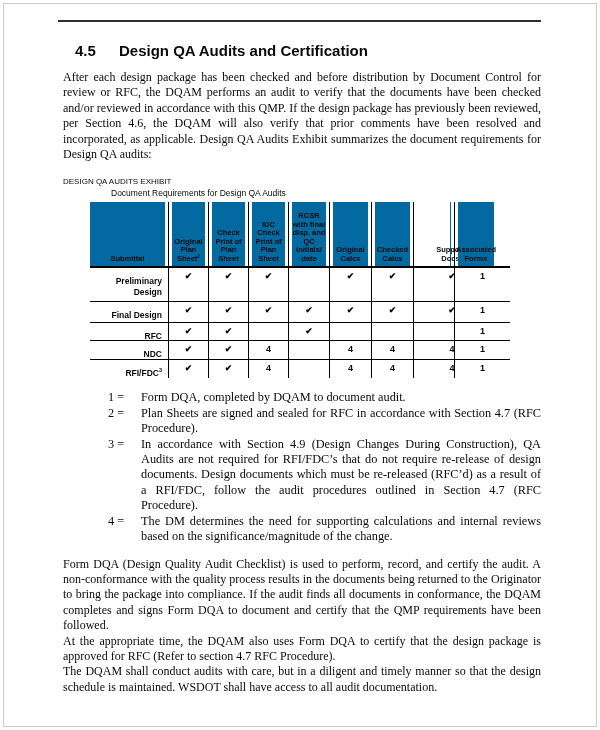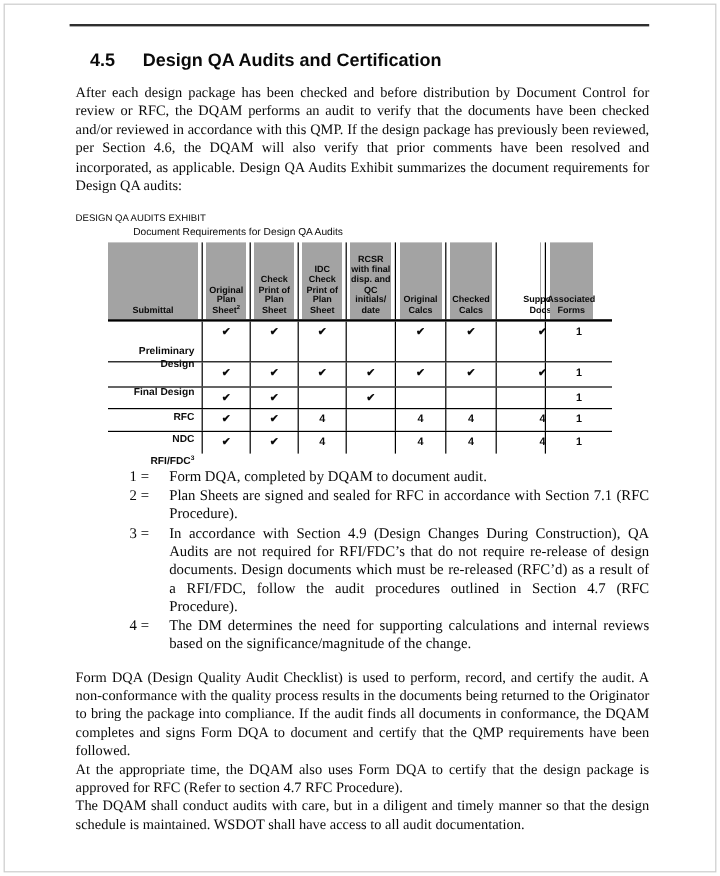--- a/index.html
+++ b/index.html
@@ -14,41 +14,41 @@
   .heading .num{width:44px;flex:none;}
   p.body{font-size:12px;line-height:15.4px;text-align:justify;margin:10px 0 0 0;}
   p.body.tight{margin-top:0;}
   .exhibit-label{font-family:"Liberation Sans",sans-serif;font-weight:normal;font-size:8px;margin-top:15px;}
   .exhibit-caption{font-family:"Liberation Sans",sans-serif;font-size:8.5px;margin-top:2px;padding-left:48px;}
 
   
   .qa-table{margin:4px 0 0 27px;width:420px;font-family:"Liberation Sans",sans-serif;}
   .thead{display:flex;border-bottom:2px solid #000;}
   .th{
-    box-sizing:border-box;background:#a3a3a3;background-clip:content-box;
+    box-sizing:border-box;background:#0369a1;background-clip:content-box;
     padding:0 3px;display:flex;align-items:flex-end;justify-content:center;
     text-align:center;font-size:7.5px;font-weight:bold;line-height:8.5px;height:64px;
   }
   .th .lbl{margin-bottom:3px;}
   .th + .th{border-left:1px solid #000;}
   .th:first-child{padding-left:0;align-items:flex-end;}
   .th:last-child{padding-right:16px;}
   .tr{display:flex;}
   .tr + .tr{border-top:1px solid #000;}
   .tr:nth-child(1){height:33px;}
   .tr:nth-child(2){height:20px;}
   .tr:nth-child(3){height:17px;}
   .tr:nth-child(4){height:18px;}
   .tr:nth-child(5){height:18px;}
   .td{
     box-sizing:border-box;display:flex;justify-content:center;align-items:flex-start;
     font-size:9px;font-weight:bold;line-height:11px;padding-top:3px;
   }
   .td + .td{border-left:1px solid #000;}
-  .td.rowlabel{justify-content:flex-end;text-align:right;font-size:8.5px;line-height:10.5px;padding:19px 6px 0 2px;}
+  .td.rowlabel{justify-content:flex-end;text-align:right;font-size:8.5px;line-height:10.5px;padding:8px 6px 0 2px;}
   sup{font-size:0.65em;line-height:0;}
   
   .c0{width:78px;flex:none;}
   .c1{width:40px;flex:none;}
   .c2{width:40px;flex:none;}
   .c3{width:40px;flex:none;}
   .c4{width:41px;flex:none;}
   .c5{width:42px;flex:none;}
   .c6{width:42px;flex:none;}
   .c7{width:41px;flex:none;padding-left:36px;}
@@ -178,21 +178,21 @@
     </div>
   </div>
 
   <div class="notes">
     <div class="note">
       <span class="note-num">1 =</span>
       <span class="note-text">Form DQA, completed by DQAM to document audit.</span>
     </div>
     <div class="note">
       <span class="note-num">2 =</span>
-      <span class="note-text">Plan Sheets are signed and sealed for RFC in accordance with Section 7.1 (RFC Procedure).</span>
+      <span class="note-text">Plan Sheets are signed and sealed for RFC in accordance with Section 4.7 (RFC Procedure).</span>
     </div>
     <div class="note">
       <span class="note-num">3 =</span>
       <span class="note-text">In accordance with Section 4.9 (Design Changes During Construction), QA Audits are not required for RFI/FDC’s that do not require re-release of design documents.  Design documents which must be re-released (RFC’d) as a result of a RFI/FDC, follow the audit procedures outlined in Section 4.7 (RFC Procedure).</span>
     </div>
     <div class="note">
       <span class="note-num">4 =</span>
       <span class="note-text">The DM determines the need for supporting calculations and internal reviews based on the significance/magnitude of the change.</span>
     </div>
   </div>

